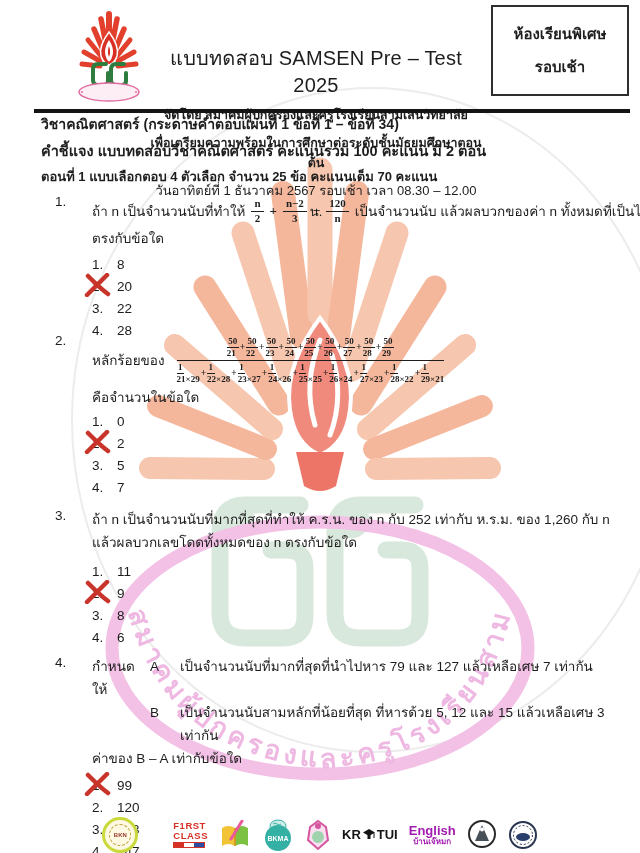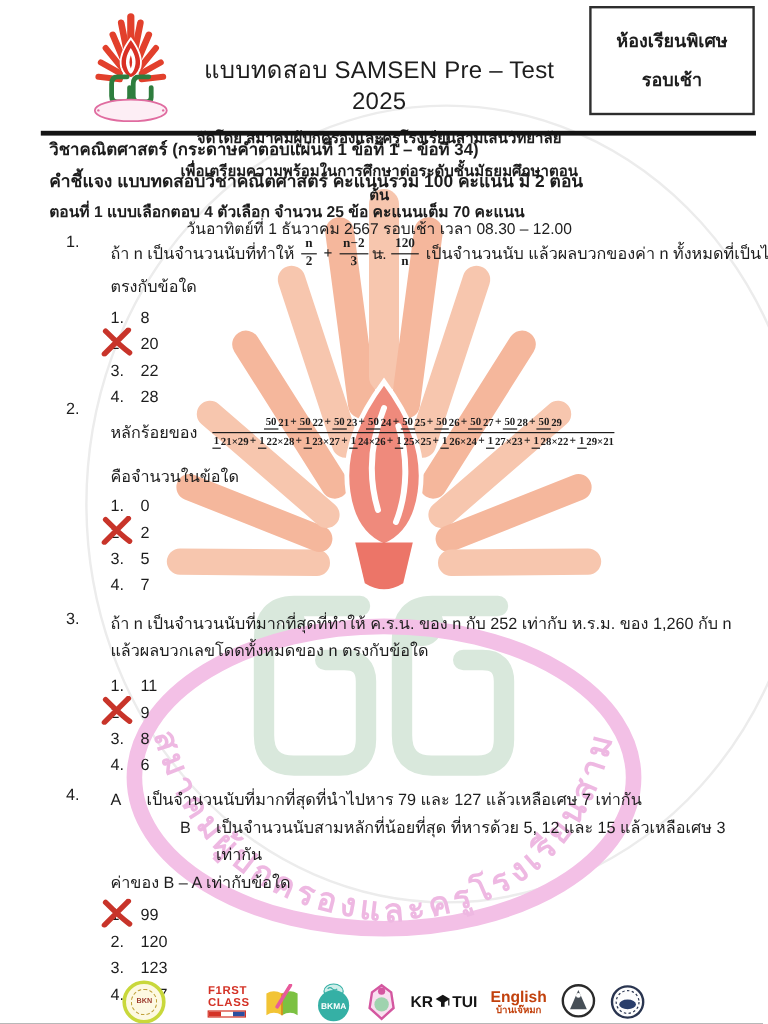--- a/index.html
+++ b/index.html
@@ -46,21 +46,21 @@
         font-family:"Liberation Serif","DejaVu Serif",serif;font-weight:700;font-size:11px;margin:0 1px;}
   .frac .fn{border-bottom:1.2px solid #1d1d1d;padding:0 3px 1.5px;}
   .frac .fd{padding-top:1.5px;}
   .fop{font-family:"Liberation Serif","DejaVu Serif",serif;font-weight:700;font-size:13px;font-style:normal;}
 
   
   .q2-line1{display:flex;align-items:center;gap:12px;height:54px;}
   .bigfrac{display:inline-flex;flex-direction:column;align-items:center;}
   .bf-row{display:flex;align-items:center;white-space:nowrap;}
   .bf-bar{align-self:stretch;border-top:1.6px solid #1d1d1d;margin:2px 0;}
-  .sf{display:inline-flex;flex-direction:row;align-items:center;line-height:1;
+  .sf{display:inline-flex;flex-direction:column;align-items:flex-start;line-height:1;
       font-family:"Liberation Serif","DejaVu Serif",serif;font-weight:400;font-size:9px;}
   .sf .sn{border-bottom:1px solid #1d1d1d;padding:0 1.5px 1px;}
   .sf .sd{padding-top:1px;}
   .op{font-family:"Liberation Serif","DejaVu Serif",serif;font-weight:700;font-size:9.5px;
       font-style:normal;margin:0 1px;}
 
   
   .choices{margin-top:4px;}
   #q1 .choices{margin-top:6px;}
   #q3 .choices{margin-top:6px;}
@@ -80,21 +80,21 @@
           justify-content:center;align-items:center;gap:11px;z-index:2;}
   .logo{display:flex;flex-direction:column;align-items:center;justify-content:center;line-height:1;}
   .seal{width:30px;height:30px;border-radius:50%;border:3px solid #c9d83b;background:#fdf9e2;
         display:flex;align-items:center;justify-content:center;}
   .seal-inner{width:20px;height:20px;border-radius:50%;border:1px dashed #c0a23b;
         display:flex;align-items:center;justify-content:center;font-size:6px;font-weight:700;color:#9c3b2e;}
   .fclass{color:#d43226;font-weight:800;font-size:9.5px;letter-spacing:.5px;text-align:right;align-items:flex-start;margin-left:24px;}
   .fclass-bar{width:30px;height:4px;margin-top:2px;
         background:linear-gradient(90deg,#d43226 0 34%,#ffffff 34% 66%,#2b4ea0 66% 100%);border:.5px solid #d43226;}
   .krutui{flex-direction:row;gap:1px;font-weight:800;font-size:13px;color:#151515;align-items:center;}
-  .english{color:#c2410c;}
+  .english{color:#a21caf;}
   .eng1{font-size:13px;font-weight:800;}
   .eng2{font-size:8px;font-weight:700;margin-top:1px;}
 </style>
 </head>
 <body>
 
 <div class="page">
 
   <svg id="watermark" class="layer" viewBox="0 0 640 853" aria-hidden="true">
 
@@ -379,20 +379,21 @@
               <span>6</span>
             </div>
         </div>
       </div>
     </div>
 
     <div class="q qrow" id="q4">
       <div class="qnum">4.</div>
       <div class="qbody">
         <div class="q4-line">
+          <span class="q4-given">กำหนดให้</span>
           <span class="q4-var">A</span>
           <span>เป็นจำนวนนับที่มากที่สุดที่นำไปหาร 79 และ 127 แล้วเหลือเศษ 7 เท่ากัน</span>
         </div>
         <div class="q4-line">
           <span class="q4-indent"></span>
           <span class="q4-var">B</span>
           <span>เป็นจำนวนนับสามหลักที่น้อยที่สุด ที่หารด้วย 5, 12 และ 15 แล้วเหลือเศษ 3 เท่ากัน</span>
         </div>
         <div class="q-line">ค่าของ B – A เท่ากับข้อใด</div>
         <div class="choices">

